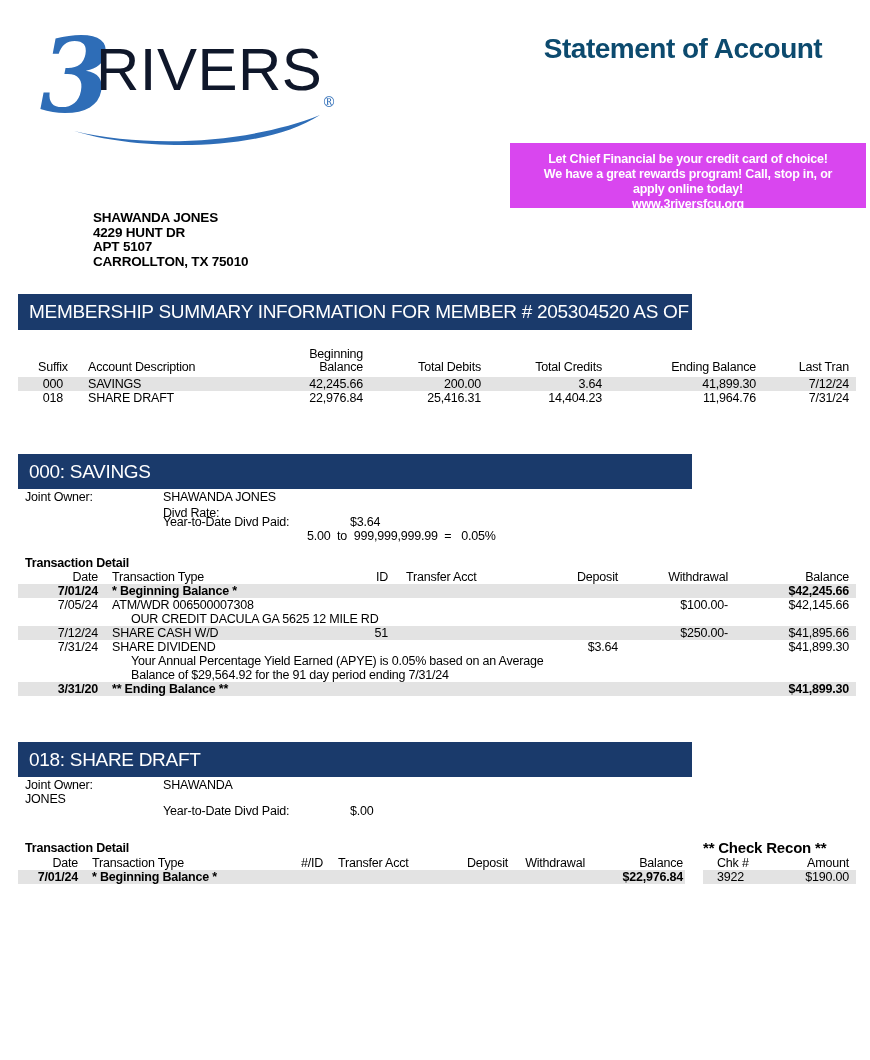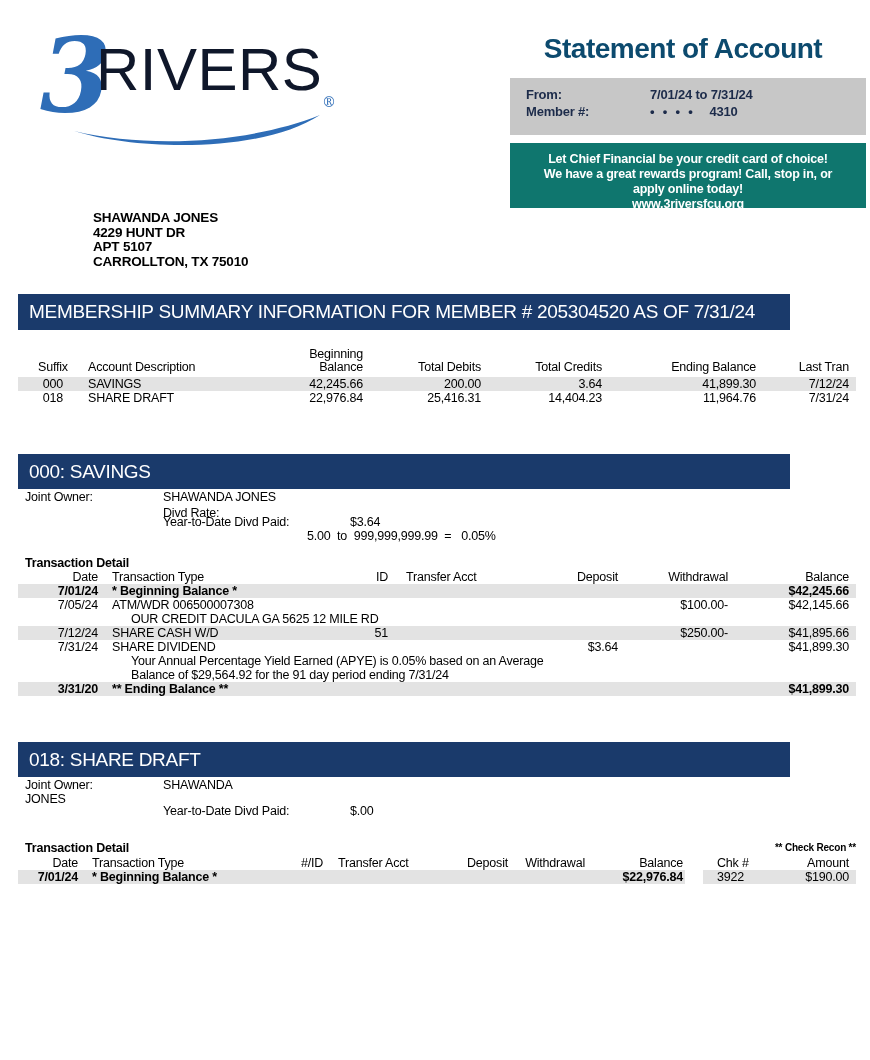--- a/index.html
+++ b/index.html
@@ -30,29 +30,29 @@
   .doc-title {
     left:500px; top:33px; width:366px; text-align:center;
     font-size:28px; font-weight:bold; color:#0c4a6e; letter-spacing:-0.5px;
   }
   .info-box { left:510px; top:78px; width:356px; height:57px; background:#c7c7c7; padding:8px 0 0 16px; }
   .info-row { display:flex; line-height:17px; font-size:13px; font-weight:bold; color:#1c2b4a; }
   .info-label { width:124px; }
   .info-value { white-space:pre; }
   .member-value { word-spacing:5px; }
   .promo-box {
-    left:510px; top:143px; width:356px; height:65px; background:#0f766e;
+    left:510px; top:143px; width:356px; height:65px; background:#d946ef;
     color:#fff; font-weight:bold; font-size:12.5px; line-height:15px;
     text-align:center; padding-top:9px;
   }
   .address { left:93px; top:211px; font-size:13.5px; font-weight:bold; line-height:14.5px; }
 
   
   .bar {
-    left:18px; width:772px; height:36px; background:#1a3a6b;
+    left:18px; width:674px; height:36px; background:#1a3a6b;
     color:#fff; font-size:19px; line-height:36px; padding-left:11px;
     letter-spacing:-0.3px; white-space:nowrap;
   }
   .bar1 { top:294px; }
   .bar2 { top:454px; height:35px; line-height:35px; }
   .bar3 { top:742px; height:35px; line-height:35px; }
 
   
   table { border-collapse:collapse; table-layout:fixed; width:838px; }
   td, th { font-size:12.5px; line-height:14px; font-weight:normal; padding:0; white-space:nowrap; overflow:visible; }
@@ -71,49 +71,39 @@
   .pl14 { padding-left:14px; }
   .pl15 { padding-left:15px; }
   .pl18 { padding-left:18px; }
 
   .kv-label { font-size:12.5px; line-height:14px; }
   .detail-title { font-size:12.5px; font-weight:bold; line-height:14px; }
 
   .sav-table { left:18px; top:570px; }
   .sd-table  { left:18px; top:856px; }
   td.descline { padding-left:113px; }
-  .check-recon { left:703px; top:841px; width:153px; text-align:right; font-size:10px; font-weight:bold; line-height:14px; }
+  .check-recon { left:703px; top:841px; width:153px; text-align:left; font-size:15px; font-weight:bold; line-height:14px; }
   .pre { white-space:pre; }
 </style>
 </head>
 <body>
 
 <div class="page">
 
   <div class="abs logo">
     <span class="logo-3">3</span>
     <span class="logo-rivers">RIVERS</span>
     <svg class="logo-swoosh" viewBox="0 0 254 36" xmlns="http://www.w3.org/2000/svg">
       <path d="M4,21 C80,39 180,33 250,5 C192,43 68,41 4,21 Z" fill="#2e6db7"></path>
     </svg>
     <span class="logo-reg">®</span>
   </div>
 
   <div class="abs doc-title">Statement of Account</div>
 
-  <div class="abs info-box">
-    <div class="info-row">
-      <span class="info-label">From:</span>
-      <span class="info-value">7/01/24 to 7/31/24</span>
-    </div>
-    <div class="info-row">
-      <span class="info-label">Member #:</span>
-      <span class="info-value member-value">• • • •  4310</span>
-    </div>
-  </div>
 
   <div class="abs promo-box">
     <div>Let Chief Financial be your credit card of choice!</div>
     <div>We have a great rewards program! Call, stop in, or</div>
     <div>apply online today!</div>
     <div>www.3riversfcu.org</div>
   </div>
 
   <div class="abs address">
     <div>SHAWANDA JONES</div>

